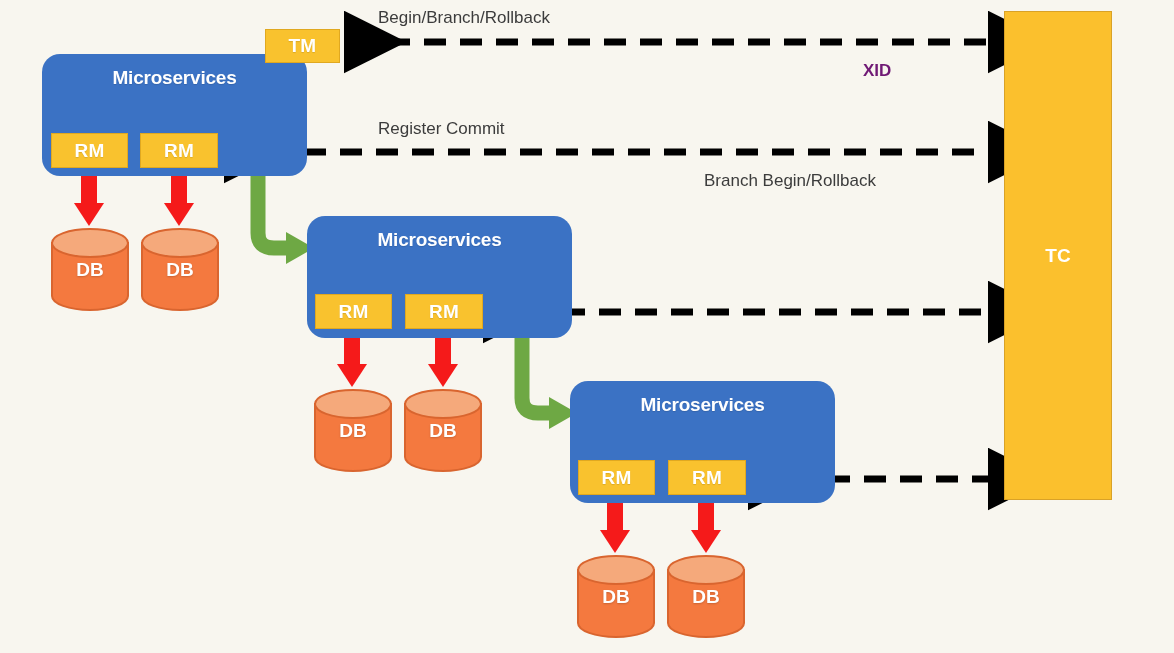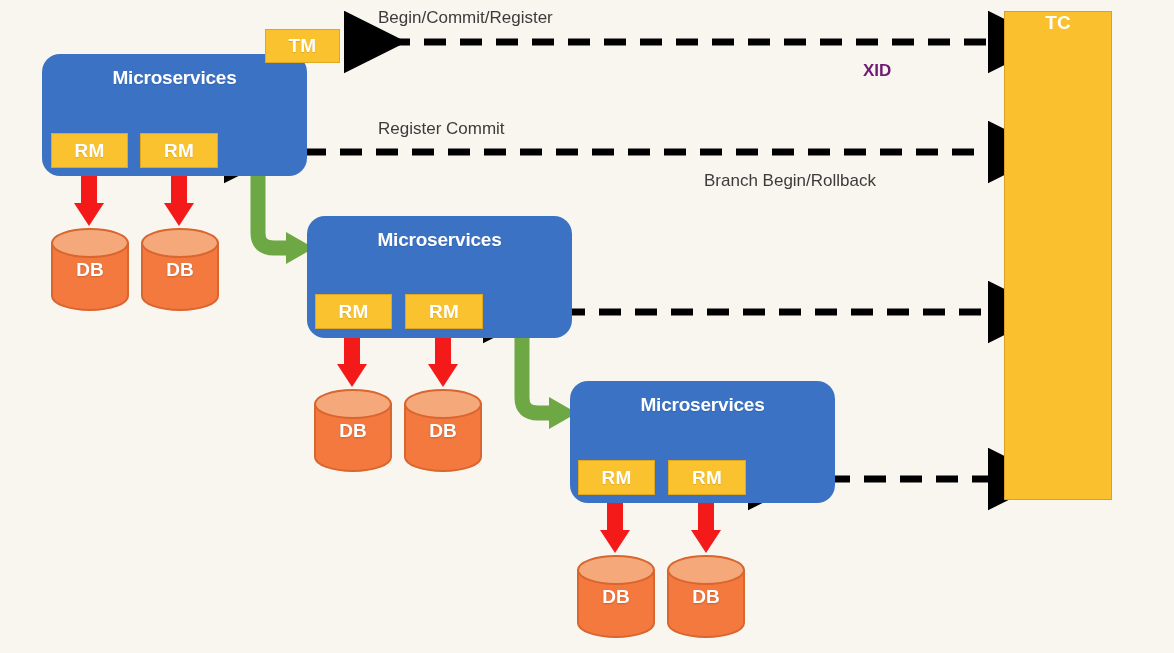--- a/index.html
+++ b/index.html
@@ -47,20 +47,21 @@
   }
 
   
   .tc{
     background:#FBC02D;
     border:1px solid #D9A227;
     color:#FFFFFF;
     font-size:19px;
     font-weight:bold;
     display:flex;
+    align-items:center;
     justify-content:center;
   }
 
   
   .db{position:absolute;}
   .db .db-label{
     position:absolute;left:0;right:0;top:30px;
     text-align:center;
     color:#FFFFFF;
     font-size:19px;
@@ -232,21 +233,21 @@
     <div class="db-label">DB</div>
   </div>
   <div class="db" style="left:668px;top:556px;width:76px;height:82px;">
     <div class="db-label">DB</div>
   </div>
 
   <div class="node tc" style="left:1004px;top:11px;width:108px;height:489px;">
     <span>TC</span>
   </div>
 
-  <div class="edge-label" style="left:378px;top:8px;">Begin/Commit/Register</div>
+  <div class="edge-label" style="left:378px;top:8px;">Begin/Branch/Rollback</div>
 
   <div class="edge-label bold" style="left:863px;top:61px;">XID</div>
 
   <div class="edge-label" style="left:378px;top:119px;">Register Commit</div>
 
   <div class="edge-label" style="left:704px;top:171px;">Branch Begin/Rollback</div>
 
   <div class="cut-text" style="left:60px;top:648px;width:400px;height:5px;"></div>
 
 </div>

